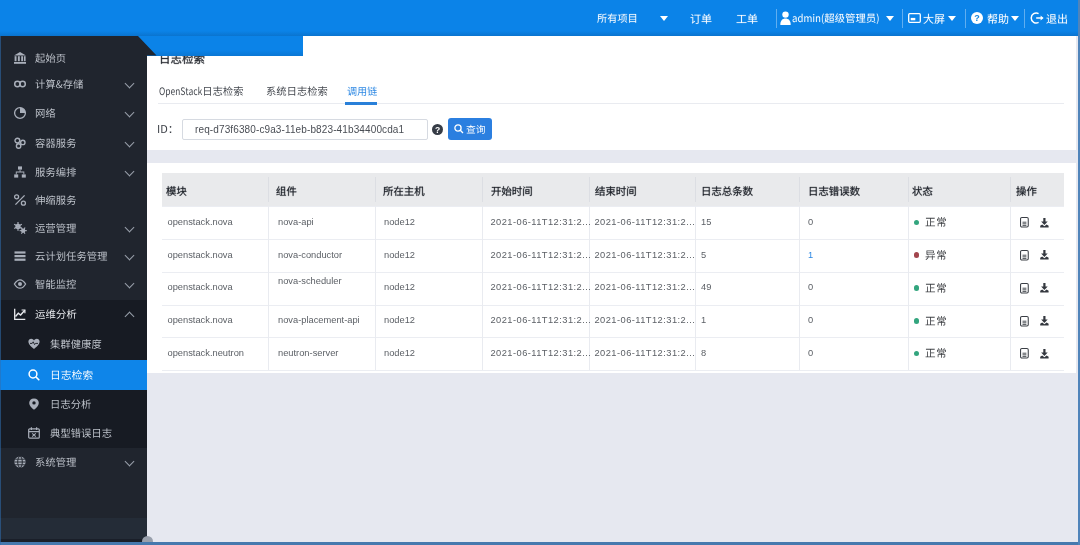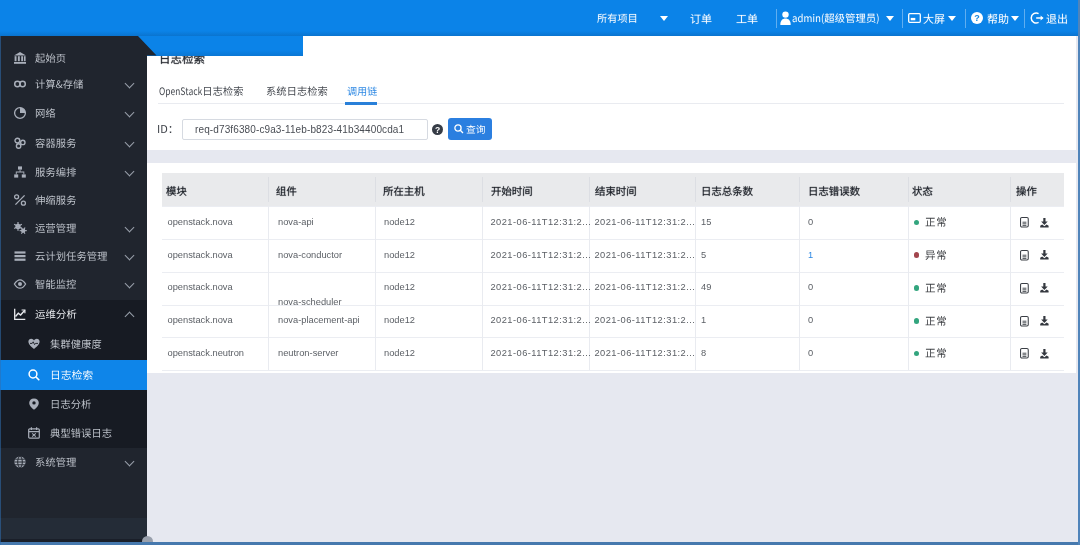--- a/index.html
+++ b/index.html
@@ -416,21 +416,21 @@
       <path d="M2.5 5.2 h3.9 M2.5 6.8 h3.9 M2.5 8.4 h3.9" stroke-width="0.9"></path>
     </g>
   </svg>
 <svg class="t" style="left:1039.5px;top:250.3px">
     <g fill="#34383f">
       <path d="M3.3 0 h2.2 v3.5 h2.2 L4.4 6.9 L1.1 3.5 h2.2 Z"></path>
       <path d="M0.2 7.8 L2.2 6.4 L4.4 8.3 L6.6 6.4 L8.6 7.8 L8.6 9.5 L0.2 9.5 Z"></path>
     </g>
   </svg>
 <div class="cell" style="left:167.5px;top:282.4px">openstack.nova</div>
-<div class="cell" style="left:278px;top:297px">nova-scheduler</div>
+<div class="cell" style="left:278px;top:276px">nova-scheduler</div>
 <div class="cell" style="left:384px;top:282.4px">node12</div>
 <div class="cell" style="left:490.5px;top:282.4px;letter-spacing:.45px">2021-06-11T12:31:2...</div>
 <div class="cell" style="left:594.5px;top:282.4px;letter-spacing:.45px">2021-06-11T12:31:2...</div>
 <div class="cell" style="left:701px;top:282.4px">49</div>
 <div class="cell" style="left:808px;top:282.4px;color:#5c6066">0</div>
 <div class="ab" style="left:913.5px;top:285.2px;width:5.6px;height:5.6px;border-radius:50%;background:#33a57e"></div>
 <svg class="t" style="left:924.5px;top:291.8px">
     <g fill="#3f4145" transform="scale(0.01060,-0.01060)">
       <use href="#g69" x="0"></use>
       <use href="#g44" x="1047"></use>

